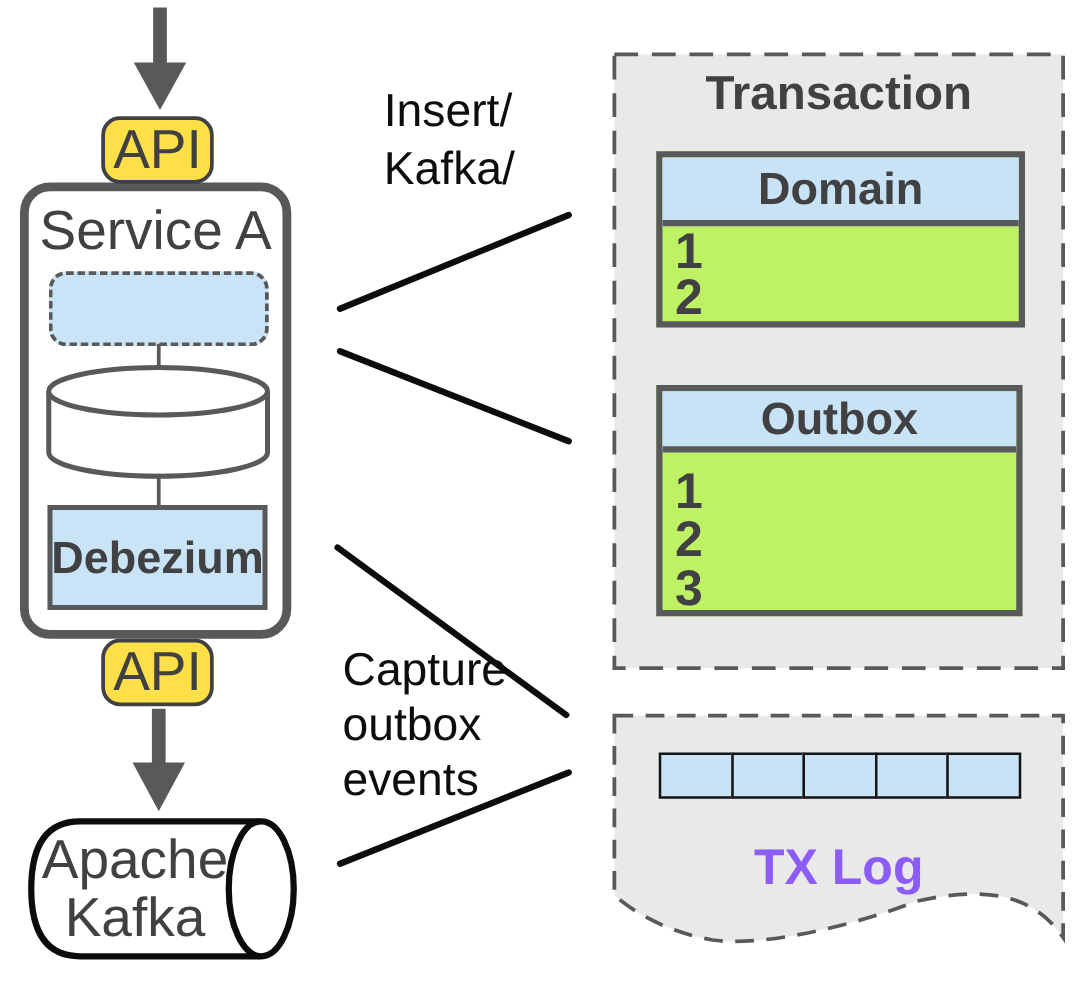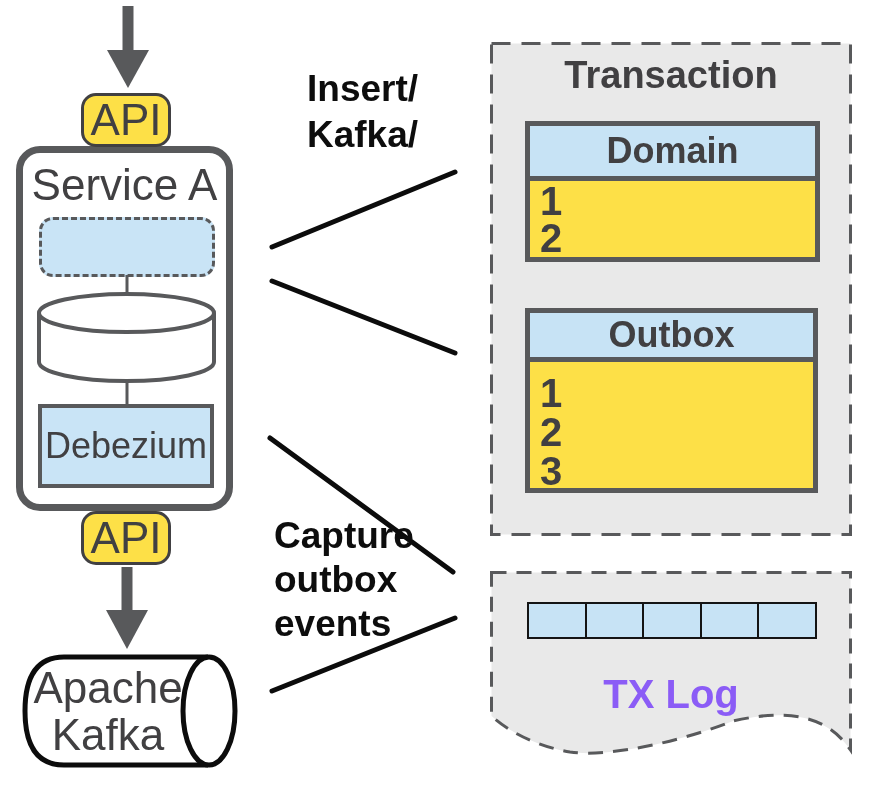--- a/index.html
+++ b/index.html
@@ -21,34 +21,34 @@
     border-radius:15px; background:#fde047; display:flex; align-items:center;
     justify-content:center; font-size:44px; color:#414042; z-index:3; }
   .api-top { top:93px; }
   .api-bottom { top:511px; }
   .service-title { left:16px; top:160px; width:217px; text-align:center;
     font-size:44px; color:#414042; }
   .dashed-blue { left:39px; top:217px; width:176px; height:60px;
     border:3px dashed #58595b; border-radius:14px; background:#c9e4f6; }
   .debezium { left:38px; top:404px; width:176px; height:84px;
     border:4px solid #58595b; background:#c9e4f6; display:flex;
-    align-items:center; justify-content:center; font-size:36px; color:#414042; }
+    align-items:center; justify-content:center; font-size:36px; color:#414042;font-weight:bold; }
   .kafka-label { left:25px; top:664px; width:166px; text-align:center;
     font-size:44px; line-height:47px; color:#414042; }
 
   
-  .edge-label { color:#0d0d0d; font-size:37px;font-weight:bold; }
+  .edge-label { color:#0d0d0d; font-size:37px; }
   .iud { left:307px; top:66px; line-height:46px; }
   .insert { left:314px; top:346px; }
   .capture { left:274px; top:514px; line-height:44px; }
 
   
   .tx-title { left:491px; top:54px; width:360px; text-align:center;
     font-weight:bold; font-size:38px; color:#414042; }
-  .dtable { border:5px solid #58595b; background:#fde047; }
+  .dtable { border:5px solid #58595b; background:#bef264; }
   .domain-table { left:525px; top:121px; width:295px; height:141px; }
   .outbox-table { left:525px; top:308px; width:293px; height:185px; }
   .thead { background:#c7e3f5; border-bottom:5px solid #58595b;
     display:flex; align-items:center; justify-content:center;
     font-weight:bold; font-size:36px; color:#414042; }
   .domain-table .thead { height:50px; }
   .outbox-table .thead { height:44px; }
   .tbody { padding-left:10px; font-weight:bold; color:#414042; font-size:40px; }
   .domain-table .tbody { padding-top:2px; line-height:37px; }
   .outbox-table .tbody { padding-top:12px; line-height:39px; }

